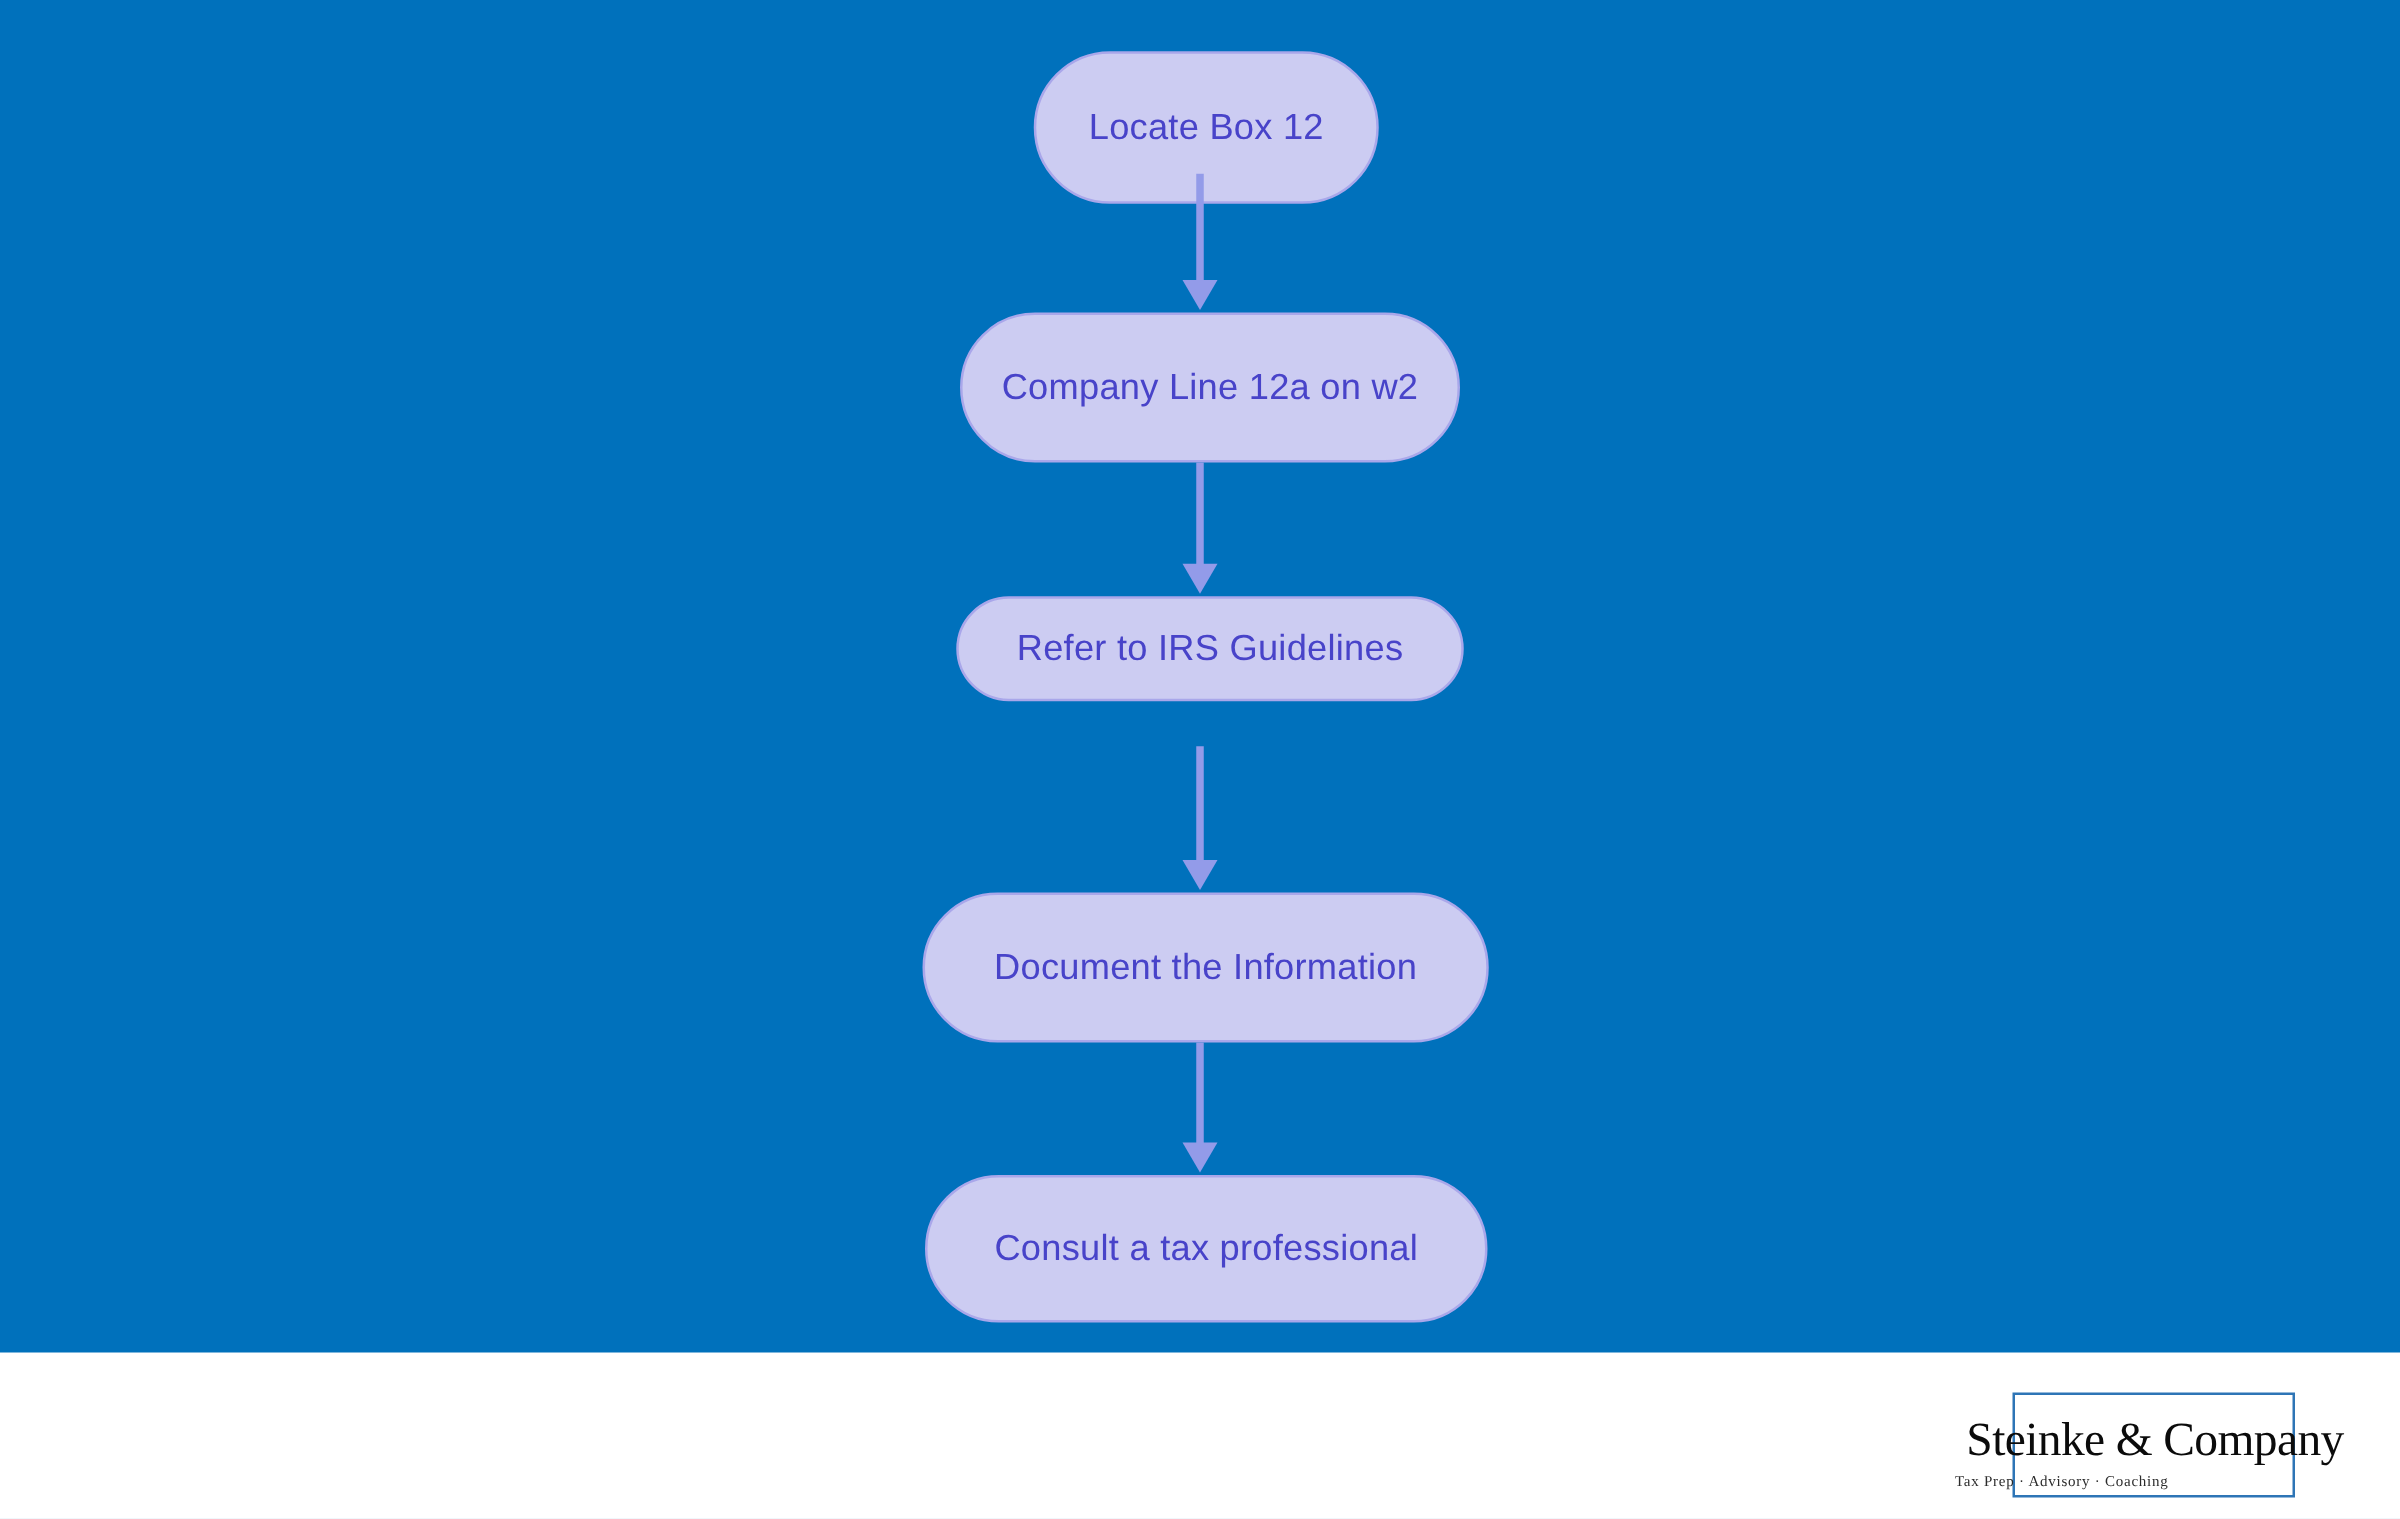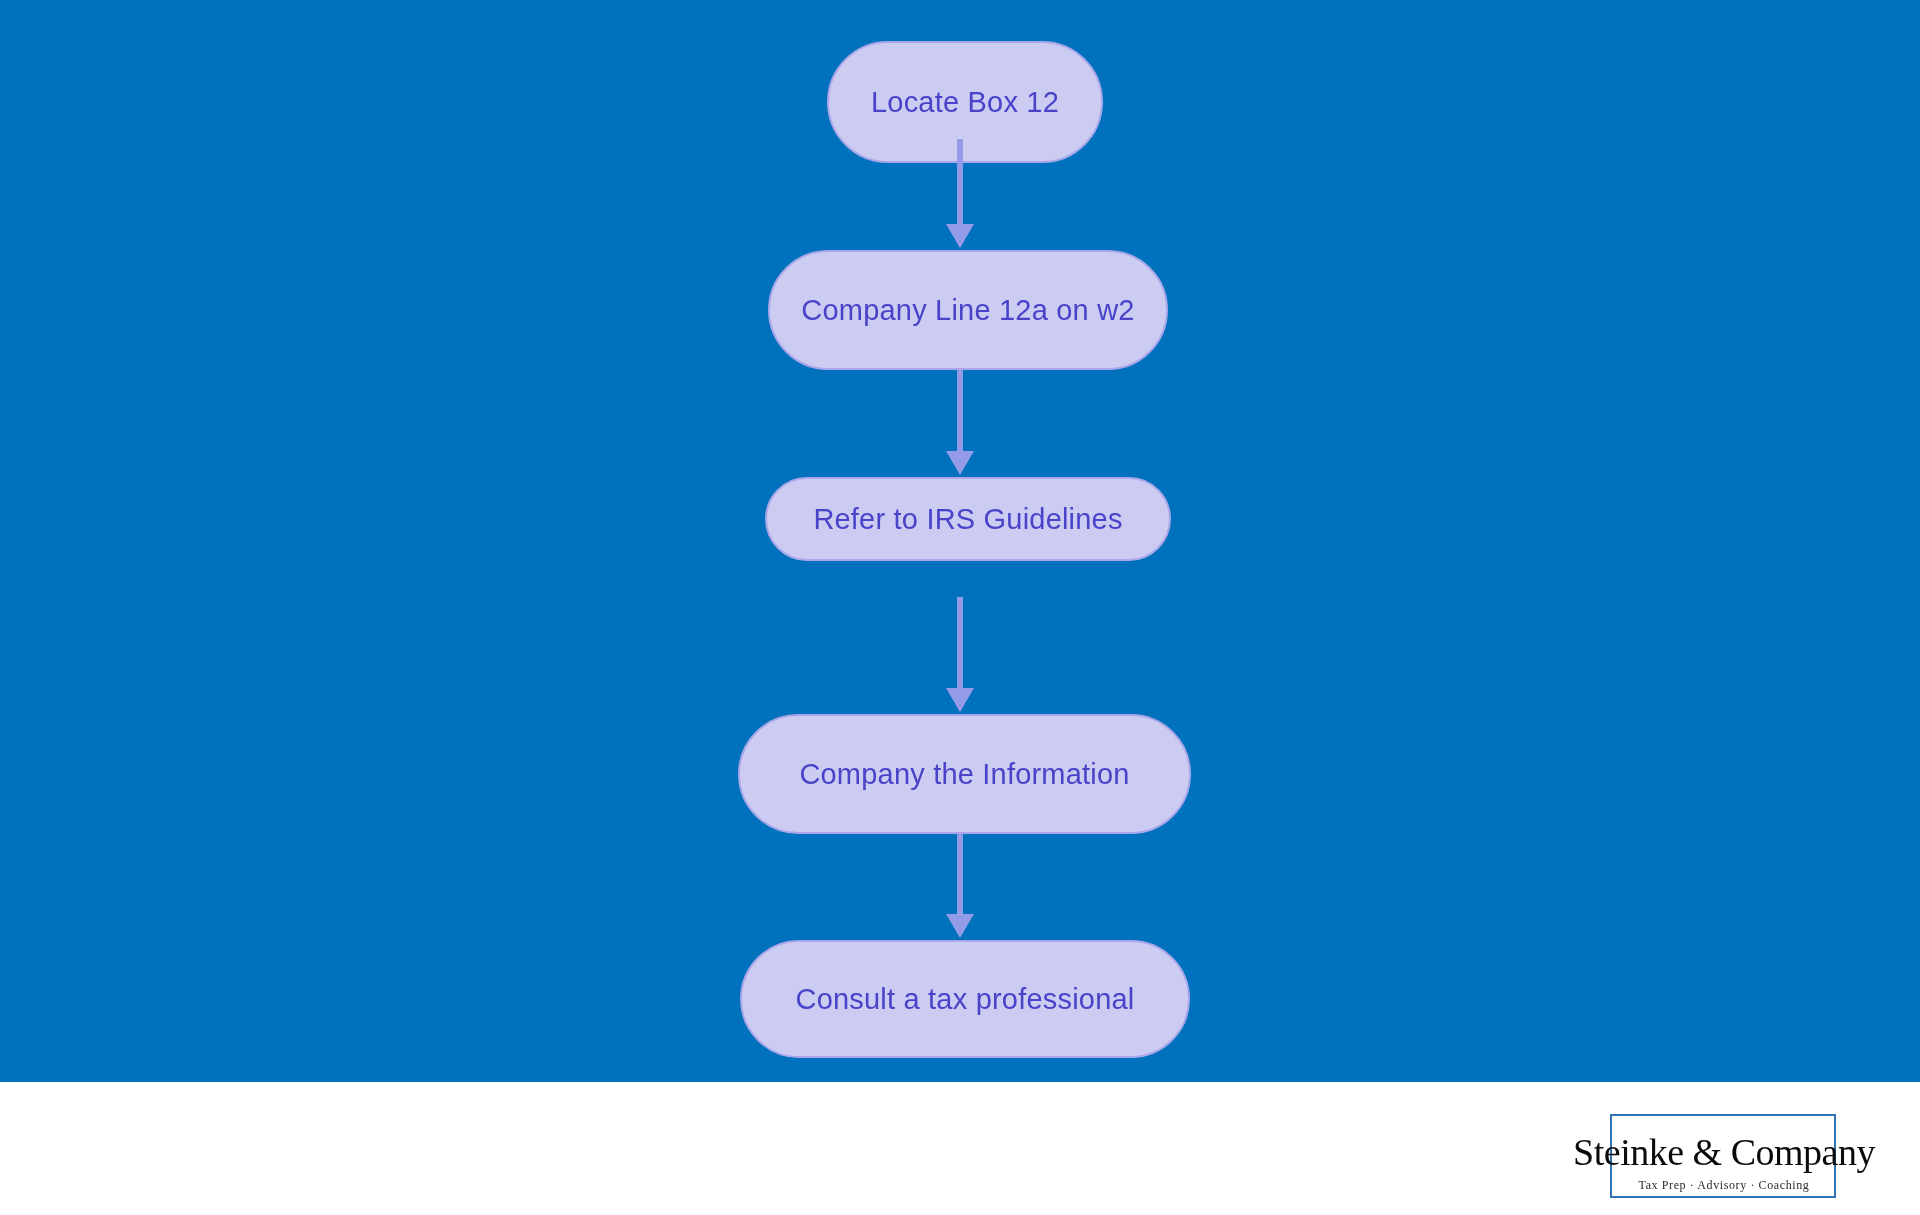--- a/index.html
+++ b/index.html
@@ -71,21 +71,21 @@
     font-family: "Liberation Serif", serif;
     font-weight: normal;
     font-size: 38px;
     line-height: 1;
     color: #0b0b0b;
     white-space: nowrap;
     letter-spacing: -0.5px;
   }
   .logo-tagline {
     position: absolute; left: 0; top: 73px; width: 100%;
-    text-align: center;
+    text-align: left;
     font-family: "Liberation Serif", serif;
     font-size: 12px;
     color: #2b2b2b;
     letter-spacing: 0.6px;
     white-space: nowrap;
   }
 </style>
 </head>
 <body>
 
@@ -114,21 +114,21 @@
     <div class="node n3">
       <span>Refer to IRS Guidelines</span>
     </div>
 
     <div class="arrow a3">
       <div class="shaft"></div>
       <div class="head"></div>
     </div>
 
     <div class="node n4">
-      <span>Company the Information</span>
+      <span>Document the Information</span>
     </div>
 
     <div class="arrow a4">
       <div class="shaft"></div>
       <div class="head"></div>
     </div>
 
     <div class="node n5">
       <span>Consult a tax professional</span>
     </div>

